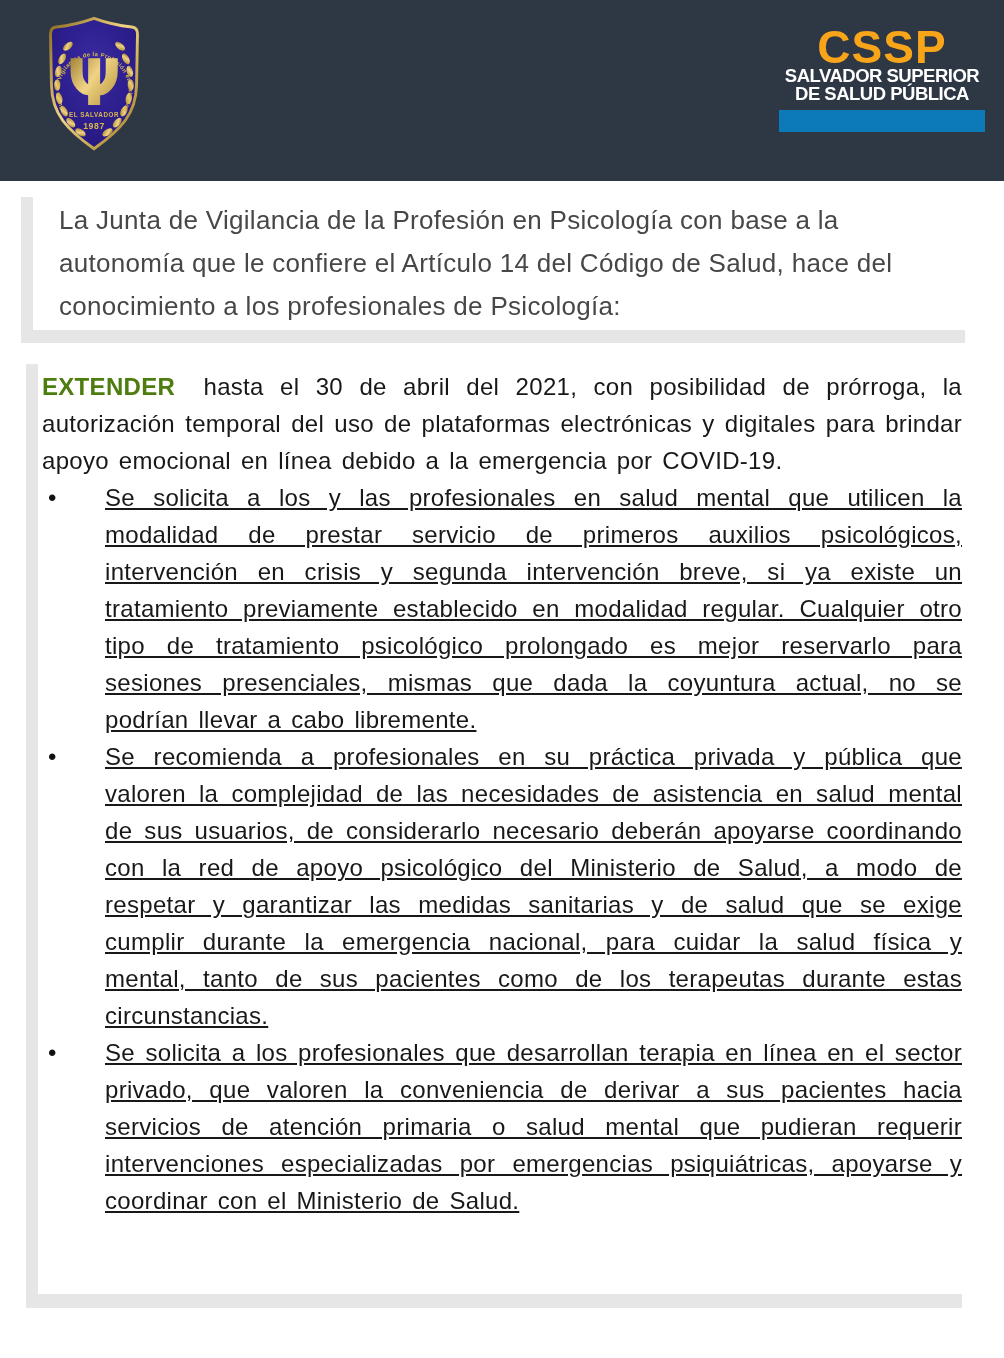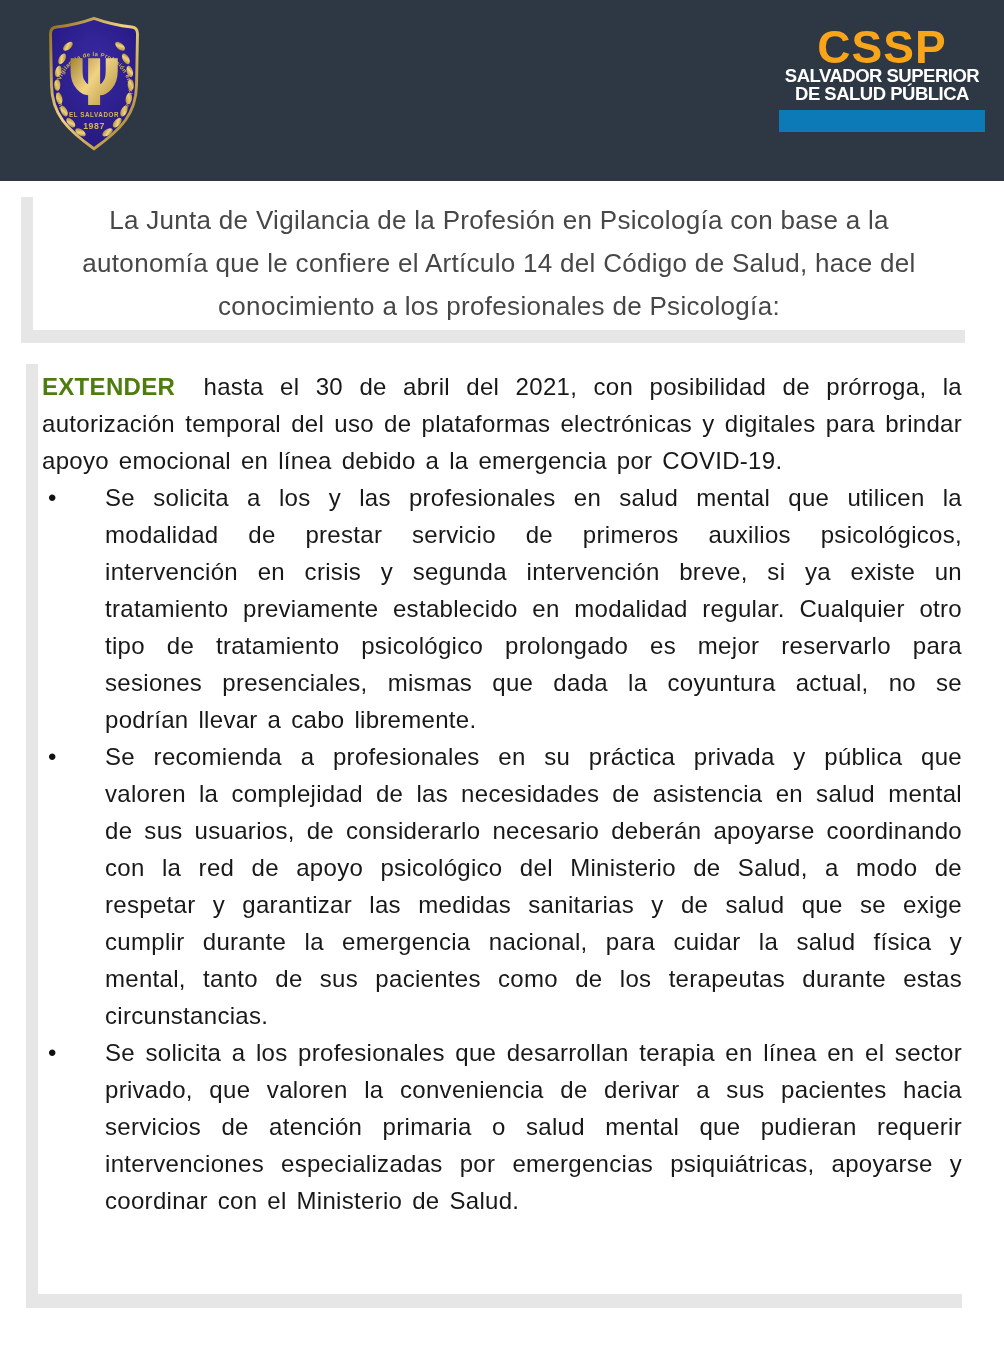--- a/index.html
+++ b/index.html
@@ -54,21 +54,21 @@
     background: #e6e6e6;
   }
   .hbar {
     position: absolute;
     left: 0; right: 0; bottom: 0;
     height: 13px;
     background: #e6e6e6;
   }
   .intro-text {
     margin: 0;
-    text-align: center;
+    text-align: left;
     font-size: 26px;
     line-height: 43px;
     font-weight: 300;
     color: #474747;
     letter-spacing: 0.3px;
   }
 
   
   .body-block {
     position: relative;
@@ -85,20 +85,21 @@
     word-spacing: 3px;
   }
   .lead { margin: 0; text-align: justify; }
   .lead strong { font-weight: 700; color: #4d7c0f; margin-right: 12px; }
   .considerations { margin: 32px 0 0 0; text-align: left; }
   .bullets { list-style: none; margin: 0; padding: 0; }
   .bullets li {
     position: relative;
     padding-left: 63px;
     text-align: justify;
+    text-decoration: underline;
   }
   .bullets li::before {
     content: "\2022";
     position: absolute;
     left: 6px;
     top: 0;
     color: #111111;
   }
 </style>
 </head>

